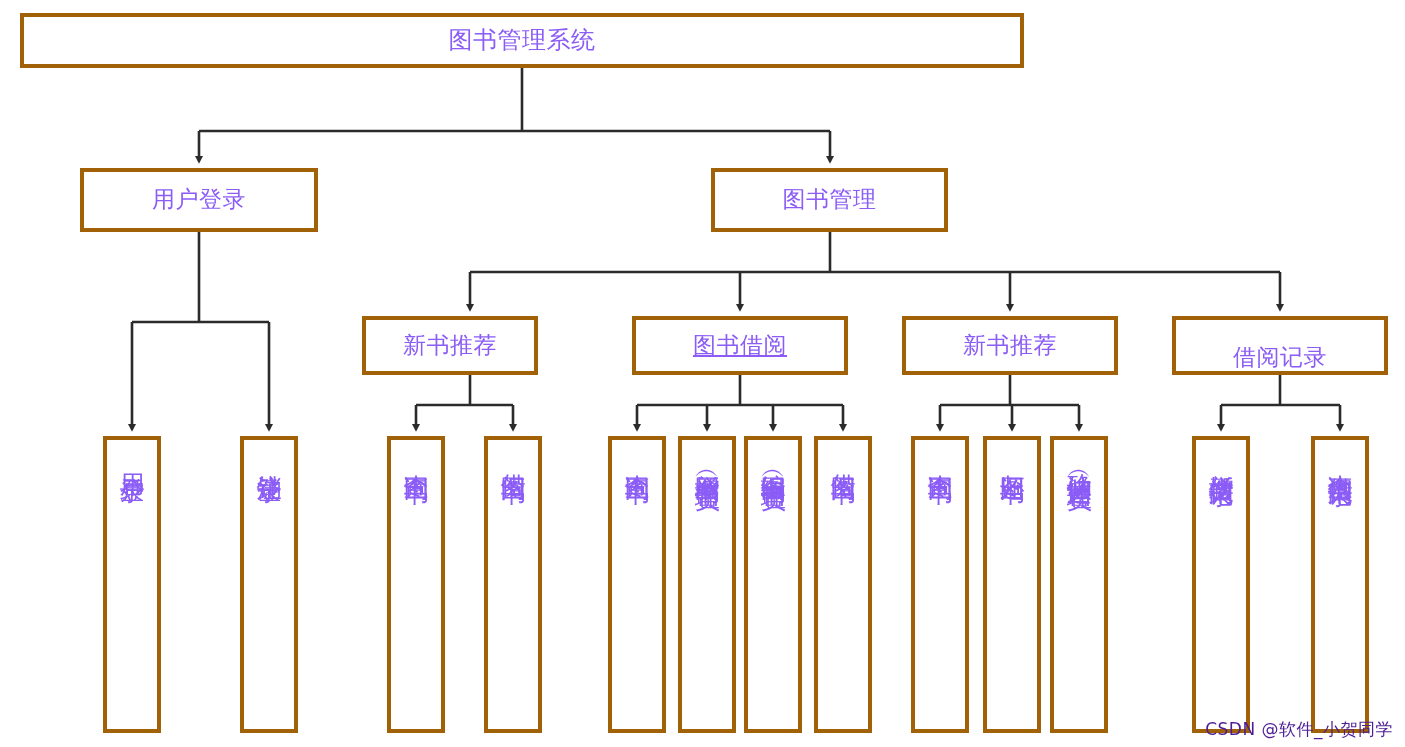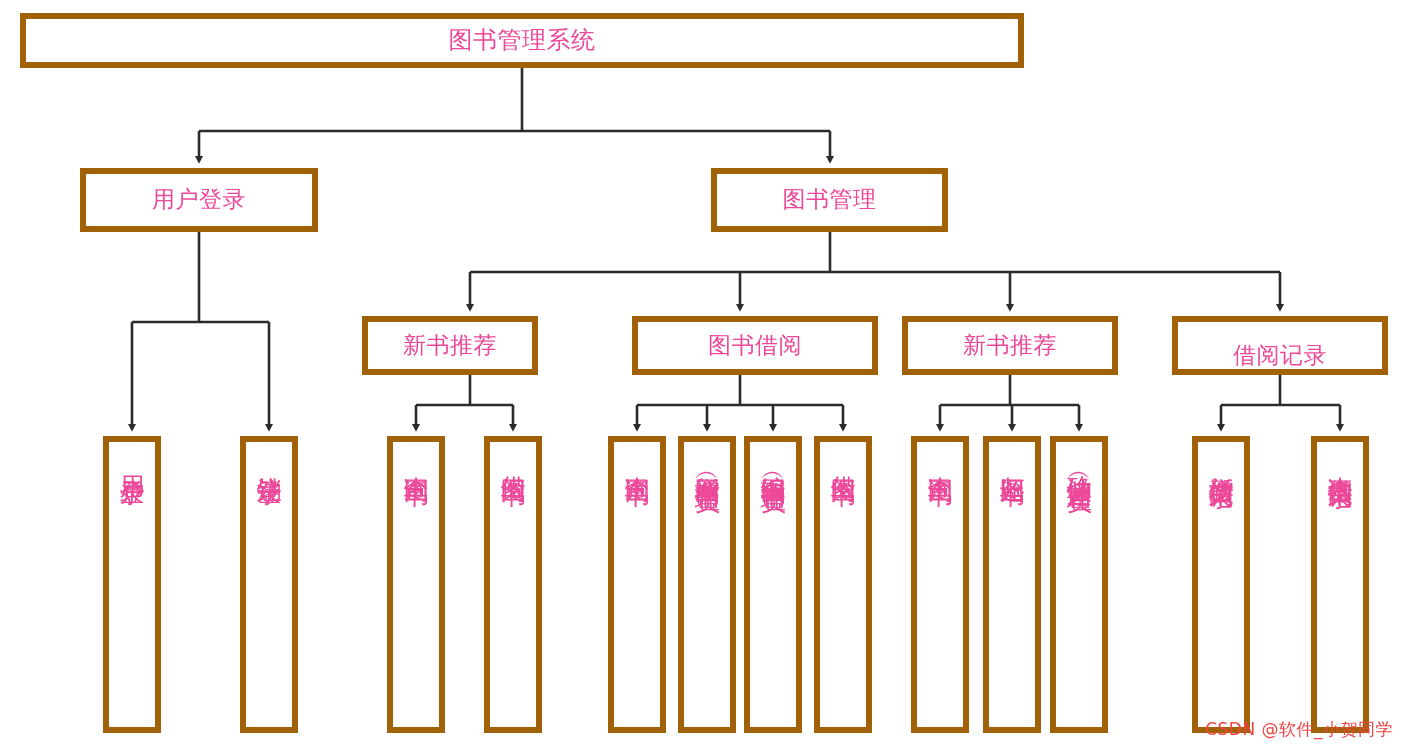--- a/index.html
+++ b/index.html
@@ -25,25 +25,25 @@
     left: 0;
     top: 0;
     width: 1405px;
     height: 747px;
     pointer-events: none;
   }
   .node {
     position: absolute;
     box-sizing: border-box;
     background: #ffffff;
-    border: 6px solid #a16207;
+    border: 4px solid #a16207;
     display: flex;
     align-items: center;
     justify-content: center;
-    color: #ec4899;
+    color: #8b5cf6;
     z-index: 2;
   }
   .node .label {
     display: block;
     text-align: center;
     line-height: 1.12;
     white-space: nowrap;
   }
   
   .node.horiz .label {
@@ -65,21 +65,21 @@
     font-size: 25px;
     line-height: 1.18;
     letter-spacing: 2px;
     white-space: nowrap;
   }
   #watermark {
     position: absolute;
     right: 12px;
     bottom: 6px;
     font-size: 17px;
-    color: #ef4444;
+    color: #4c1d95;
     letter-spacing: 0.5px;
     z-index: 5;
     white-space: nowrap;
     font-family: "DejaVu Sans", "Liberation Sans", sans-serif;
   }
 </style>
 </head>
 <body>
 
 <div id="canvas">
@@ -145,21 +145,21 @@
   <div class="node horiz" id="node-l2-0" style="left: 80px; top: 168px; width: 238px; height: 64px;">
     <span class="label">用户登录</span>
   </div>
   <div class="node horiz" id="node-l2-1" style="left: 711px; top: 168px; width: 237px; height: 64px;">
     <span class="label">图书管理</span>
   </div>
 
   <div class="node horiz" id="node-l3-0" style="left: 362px; top: 316px; width: 176px; height: 59px;">
     <span class="label">新书推荐</span>
   </div>
-  <div class="node horiz" id="node-l3-1" style="left: 632px; top: 316px; width: 246px; height: 59px;">
+  <div class="node horiz" id="node-l3-1" style="left: 632px; top: 316px; width: 216px; height: 59px; text-decoration: underline;">
     <span class="label">图书借阅</span>
   </div>
   <div class="node horiz" id="node-l3-2" style="left: 902px; top: 316px; width: 216px; height: 59px;">
     <span class="label">新书推荐</span>
   </div>
   <div class="node horiz" id="node-l3-3" style="left: 1172px; top: 316px; width: 216px; height: 59px; align-items: flex-end;">
     <span class="label">借阅记录</span>
   </div>
 
   <div class="node vert" id="node-leaf-0" style="left: 103px; top: 436px; width: 58px; height: 297px;">

